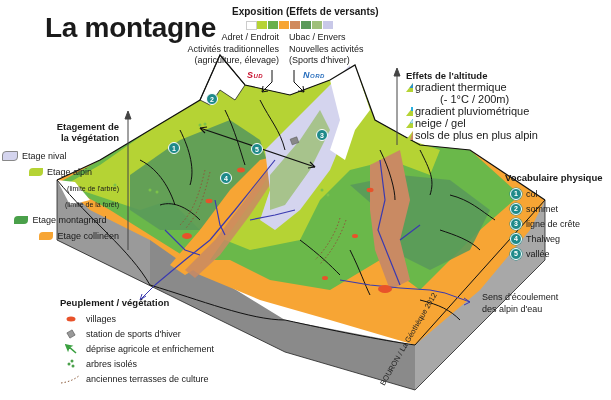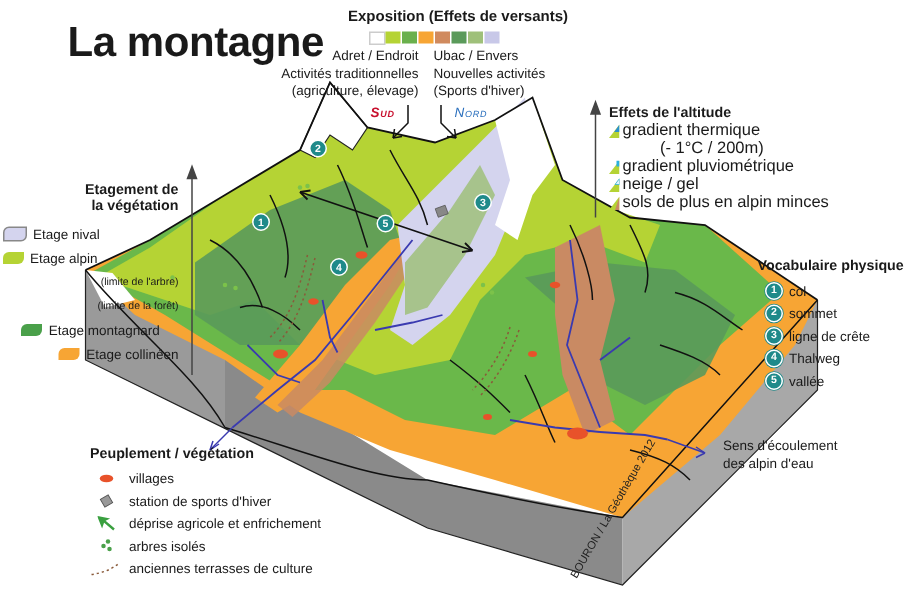--- a/index.html
+++ b/index.html
@@ -5,21 +5,21 @@
   html,body{margin:0;padding:0;background:#fff;}
   body{width:611px;height:400px;position:relative;overflow:hidden;font-family:"Liberation Sans","DejaVu Sans",sans-serif;color:#1a1a1a;}
   .abs{position:absolute;}
   #title{left:45px;top:12px;font-size:28px;font-weight:bold;letter-spacing:-0.3px;}
   svg.map{position:absolute;left:0;top:0;}
   .expo-title{left:232px;top:6px;font-size:10px;font-weight:bold;white-space:nowrap;}
   .expo-swatch{position:absolute;height:8px;width:10px;}
   .txt{font-size:9px;line-height:11.5px;white-space:nowrap;}
   .right{text-align:right;}
   .sud{font-size:9px;font-weight:bold;font-style:italic;color:#c8102e;letter-spacing:0.5px;}
-  .nord{font-size:9px;font-weight:normal;font-style:italic;color:#2a6fbd;letter-spacing:0.5px;}
+  .nord{font-size:9px;font-weight:bold;font-style:italic;color:#2a6fbd;letter-spacing:0.5px;}
   .sectitle{font-size:9.5px;font-weight:bold;line-height:11px;white-space:nowrap;}
   .leg-item{display:flex;align-items:center;font-size:9px;height:16px;white-space:nowrap;}
   .leg-item.small{font-size:7px;}
   .sw{width:14px;height:8px;border-radius:4px 0 4px 0;margin-right:4px;display:inline-block;}
   .num{display:inline-flex;width:10px;height:10px;border-radius:50%;background:#1f8a8a;color:#fff;font-size:7px;font-weight:bold;align-items:center;justify-content:center;margin-right:4px;border:1px solid #fff;box-shadow:0 0 0 0.5px #1f8a8a;}
   .vocab-item{display:flex;align-items:center;height:15px;font-size:9px;white-space:nowrap;}
   .alt-item{display:flex;align-items:flex-start;font-size:11px;line-height:12px;white-space:nowrap;}
   .tri{width:7px;height:9px;margin-right:2px;margin-top:2px;flex:none;}
   .peup-item{display:flex;align-items:center;height:15px;font-size:9px;white-space:nowrap;}
   .picon{width:22px;display:inline-flex;justify-content:center;margin-right:4px;}
@@ -215,35 +215,35 @@
         <polygon points="7,0 7,9 0,9" fill="#b5d334"></polygon>
         <polygon points="7,0 7,4 4,4" fill="#e0f0ff" stroke="#2ab0e0" stroke-width="0.5"></polygon>
       </svg>
     <span>neige / gel</span>
   </div>
   <div class="alt-item">
     <svg class="tri" viewBox="0 0 7 9">
         <polygon points="7,0 7,9 0,9" fill="#b5d334"></polygon>
         <polygon points="7,0 7,9 4,9" fill="#c98a63"></polygon>
       </svg>
-    <span>sols de plus en alpin minces</span>
+    <span>sols de plus en plus alpin</span>
   </div>
 </div>
 
 <div class="abs" style="left:2px;top:121px;width:120px;">
   <div class="sectitle right" style="padding-right:3px;">
     <div>Etagement de</div>
     <div>la végétation</div>
   </div>
   <div style="margin-top:5px;">
     <div class="leg-item" style="padding-right:3px;">
       <span class="sw" style="background:#d4d4ee;border:0.5px solid #888;"></span>
       <span>Etage nival</span>
     </div>
-    <div class="leg-item" style="justify-content:flex-start;padding-right:3px;">
+    <div class="leg-item" style="justify-content:center;padding-right:3px;">
       <span class="sw" style="background:#b5d334;"></span>
       <span>Etage alpin</span>
     </div>
     <div class="leg-item small" style="justify-content:flex-end;padding-right:3px;">(limite de l'arbre)</div>
     <div class="leg-item small" style="justify-content:flex-end;padding-right:3px;">(limite de la forêt)</div>
     <div class="leg-item" style="justify-content:center;padding-right:3px;">
       <span class="sw" style="background:#4aa04a;"></span>
       <span>Etage montagnard</span>
     </div>
     <div class="leg-item" style="justify-content:flex-end;padding-right:3px;">

